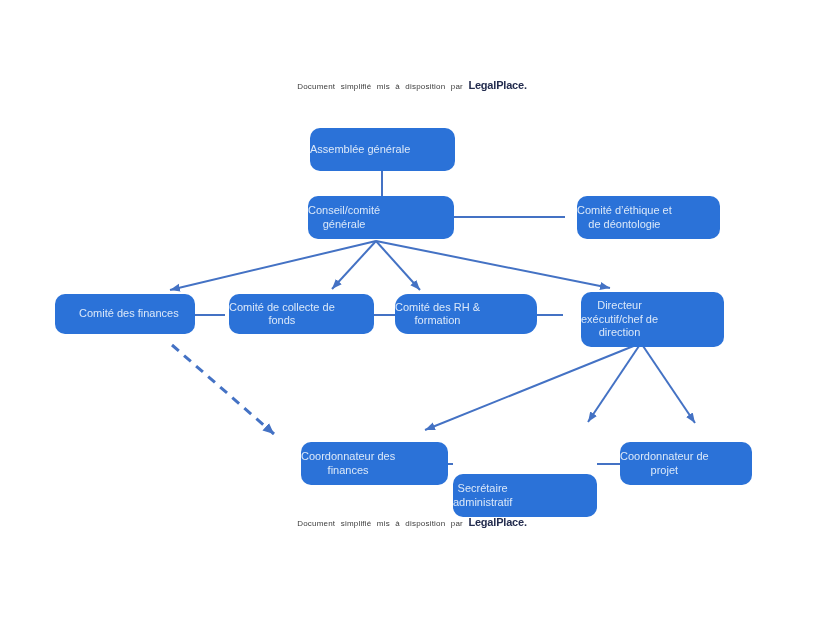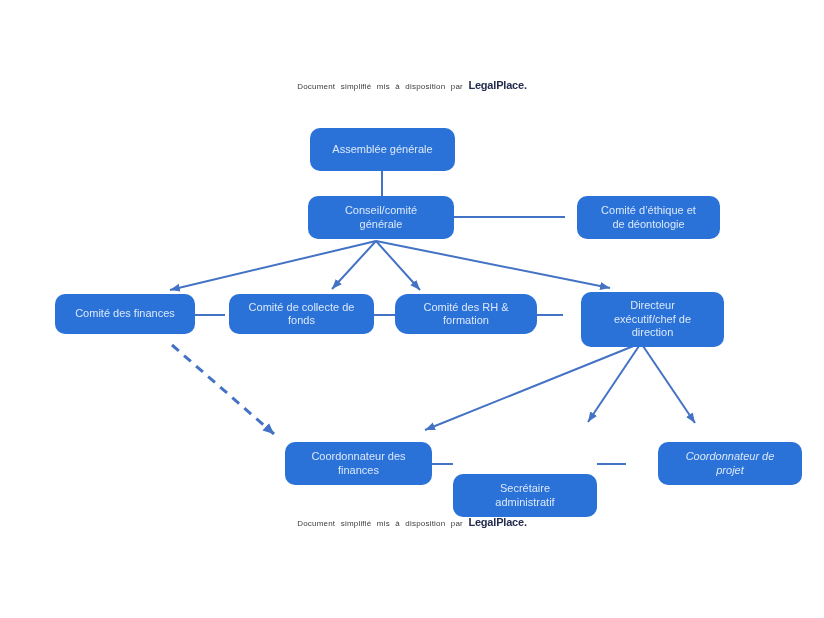--- a/index.html
+++ b/index.html
@@ -33,36 +33,36 @@
   #caption-top{top:79px;}
   #caption-bottom{top:516px;}
   svg.connectors{position:absolute;left:0;top:0;z-index:0;}
   .edge{stroke:var(--connector,#4472c4);fill:none;stroke-width:2;}
   .edge.dashed{stroke-width:3;stroke-dasharray:9 7;}
   .arrowhead{fill:var(--connector,#4472c4);}
   .node{
     position:absolute;z-index:1;
     background:var(--box-fill,#2b72d8);
     border-radius:10px;
-    display:flex;align-items:center;justify-content:center;
+    display:flex;align-items:center;
     text-align:center;
     color:var(--box-text,#dbe8f9);
     font-size:11px;line-height:1.22;
   }
   .node .lbl{white-space:pre-line;}
   .n-assemblee     {left:310px;top:128px;width:145px;height:43px;}
   .n-conseil       {left:308px;top:196px;width:146px;height:43px;}
   .n-ethique       {left:565px;top:196px;width:143px;height:43px;margin-left:12px;}
-  .n-finances      {left:55px; top:294px;width:140px;height:40px;}
+  .n-finances      {left:55px; top:294px;width:140px;height:40px;padding-left:24px;}
   .n-collecte      {left:229px;top:294px;width:145px;height:40px;}
   .n-rh            {left:395px;top:294px;width:142px;height:40px;border-radius:13px;}
   .n-directeur     {left:581px;top:292px;width:143px;height:55px;}
-  .n-coord-finances{left:285px;top:442px;width:147px;height:43px;}
+  .n-coord-finances{left:301px;top:442px;width:147px;height:43px;}
   .n-secretaire    {left:453px;top:442px;width:144px;height:43px;margin-top:32px;}
-  .n-coord-projet  {left:658px;top:442px;width:144px;height:43px;font-style:italic;}
+  .n-coord-projet  {left:620px;top:442px;width:132px;height:43px;}
 </style>
 </head>
 <body>
 
 <div class="caption" id="caption-top">
   <span>Document simplifié mis à disposition par</span>
   <span class="brand">LegalPlace.</span>
 </div>
 
 <svg class="connectors" width="824" height="618" viewBox="0 0 824 618">

